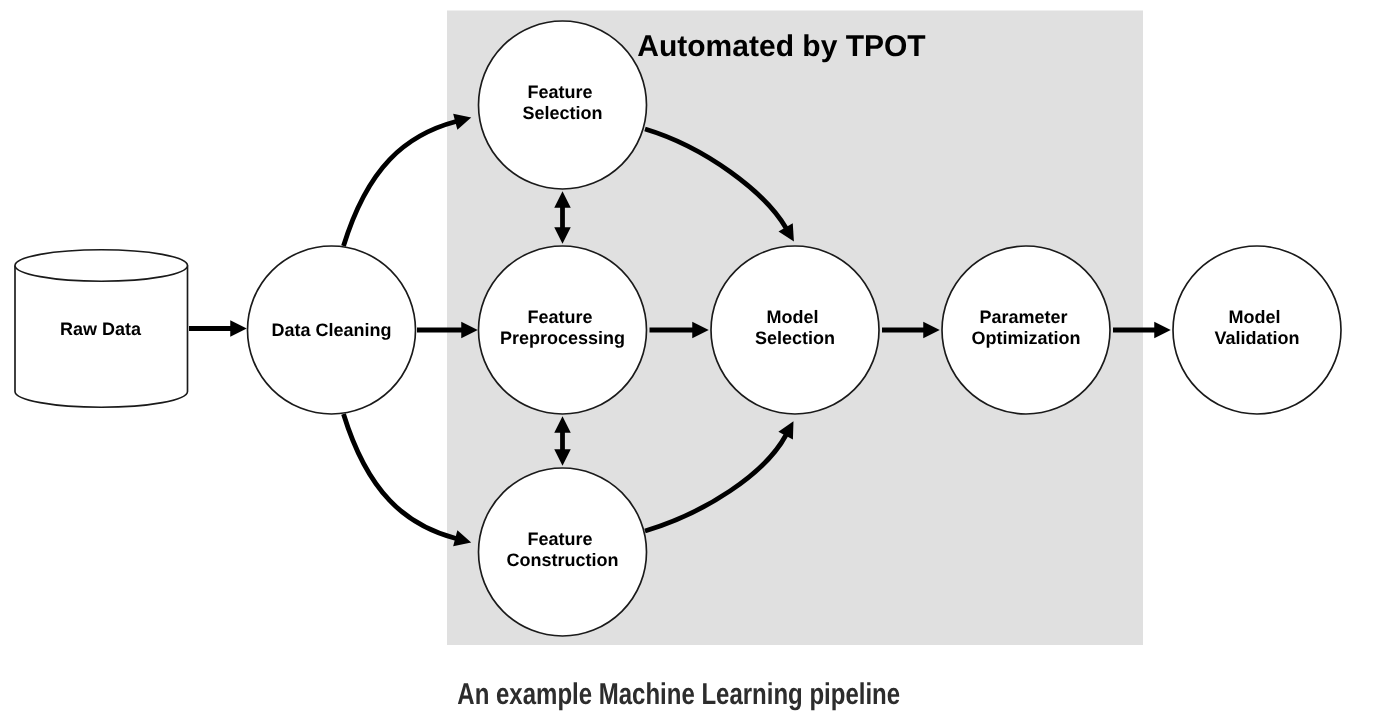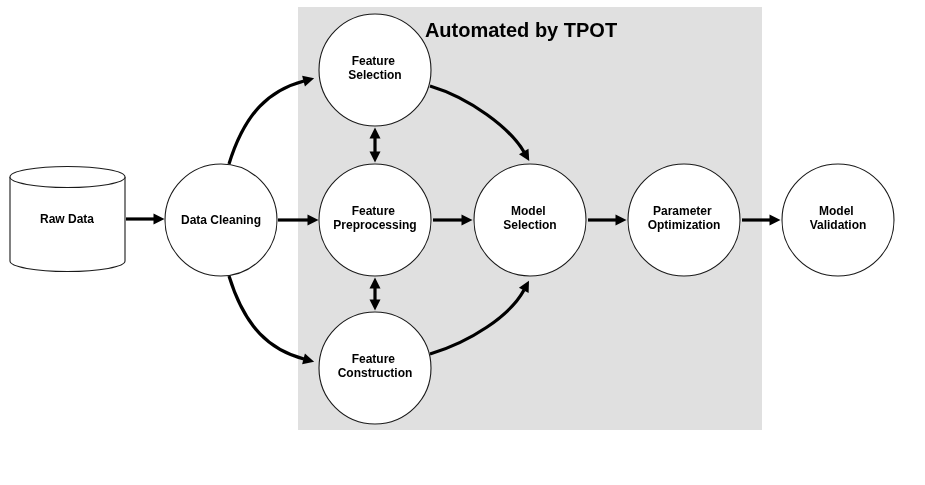--- a/index.html
+++ b/index.html
@@ -113,13 +113,16 @@
         <tspan x="684" y="215">Parameter</tspan>
         <tspan x="684" y="229">Optimization</tspan>
       </text>
       <text class="node-label" text-anchor="middle">
         <tspan x="838" y="215">Model</tspan>
         <tspan x="838" y="229">Validation</tspan>
       </text>
     </g>
   </svg>
 
+  <div class="caption">
+    <span class="inner">An example Machine Learning pipeline</span>
+  </div>
 </div>
 
 </body></html>

